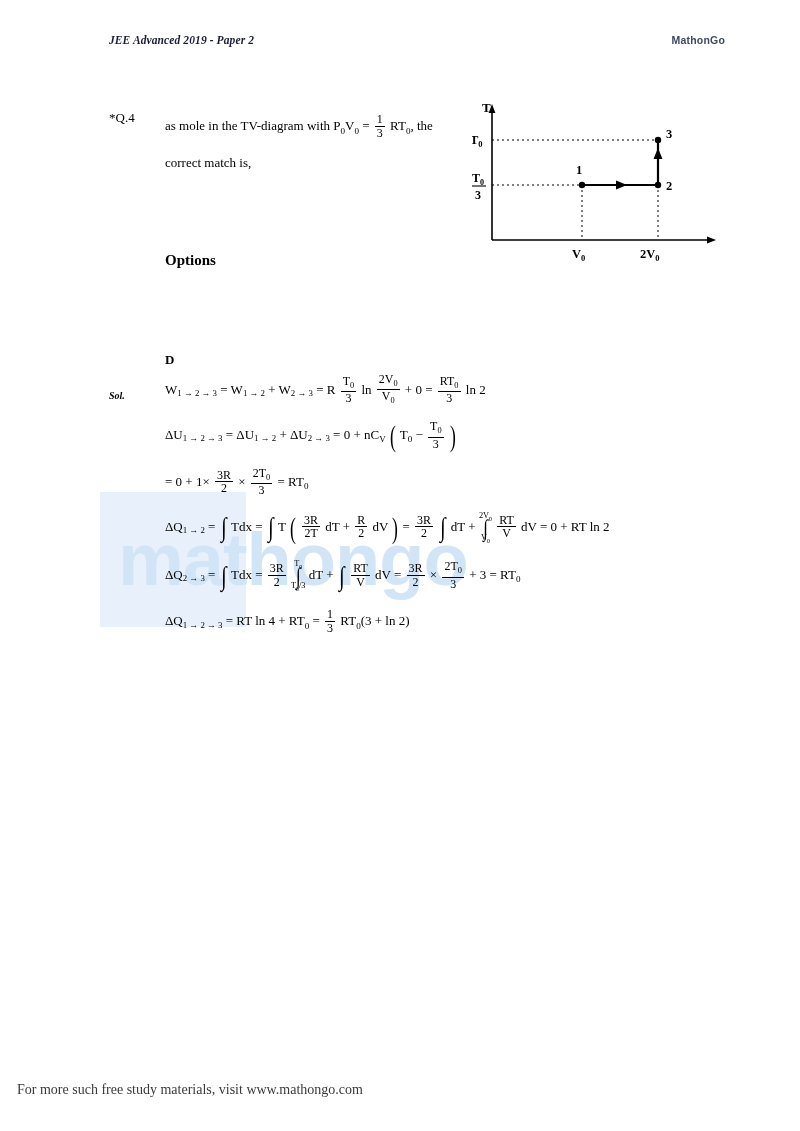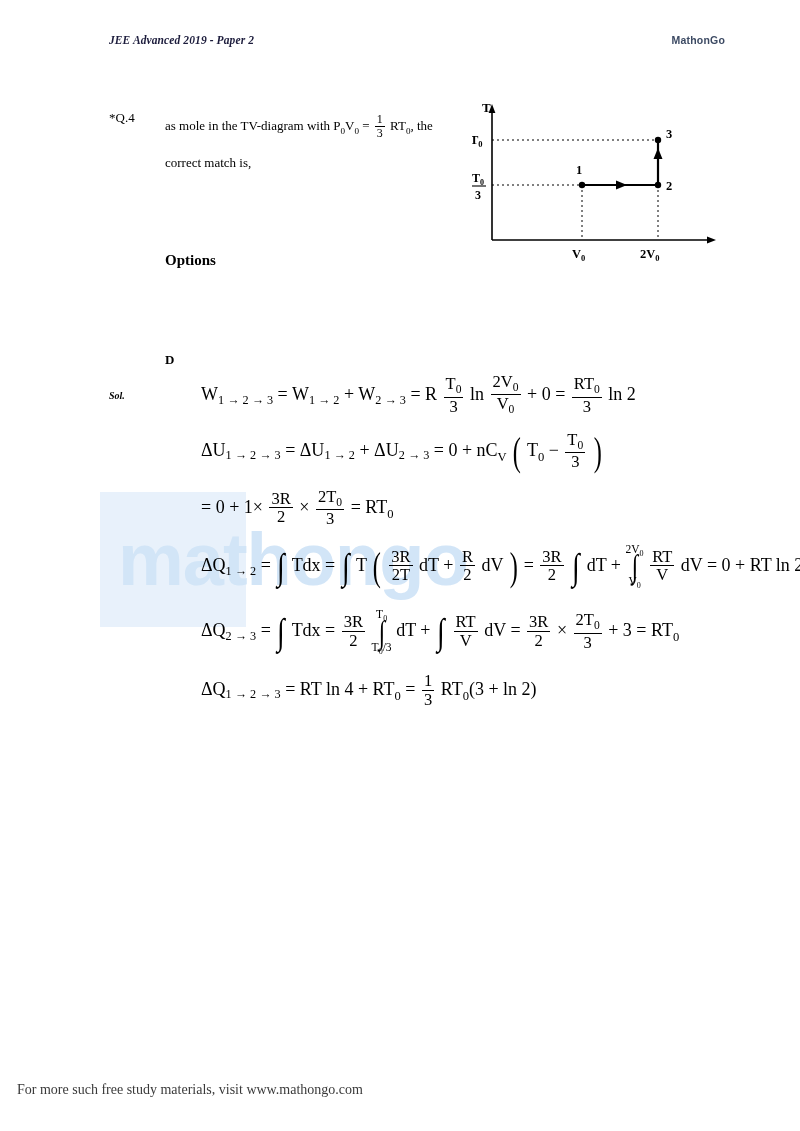--- a/index.html
+++ b/index.html
@@ -159,22 +159,21 @@
     left: 148px;
     top: 352px;
     font-size: 13px;
     font-weight: bold;
   }
   .sol-lines {
     position: absolute;
     left: 148px;
     top: 374px;
     width: 560px;
-    font-size: 18px;
-    margin-left: 36px;
+    font-size: 13px;
   }
   .sol-line {
     display: block;
     white-space: nowrap;
     margin-bottom: 14px;
     line-height: 1;
   }
   .sol-line.tall { margin-bottom: 17px; }
 
   

